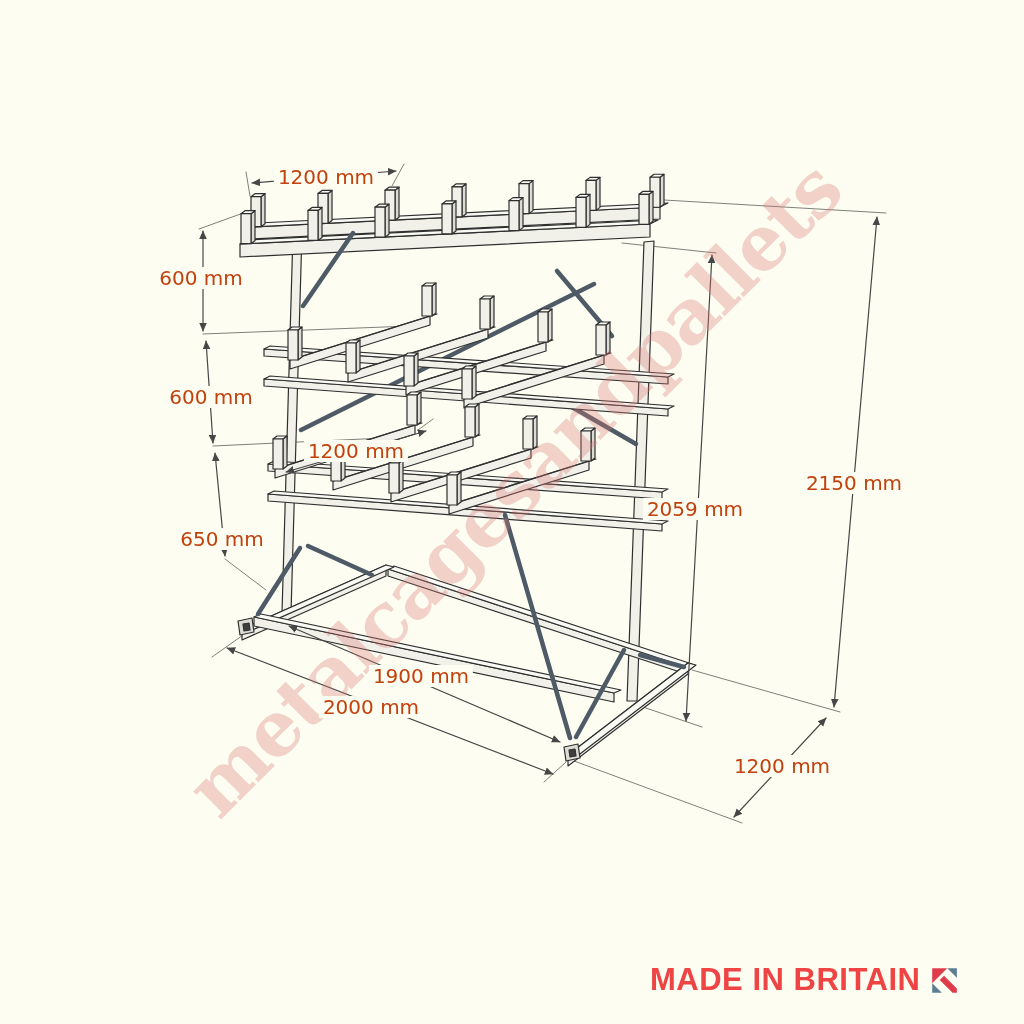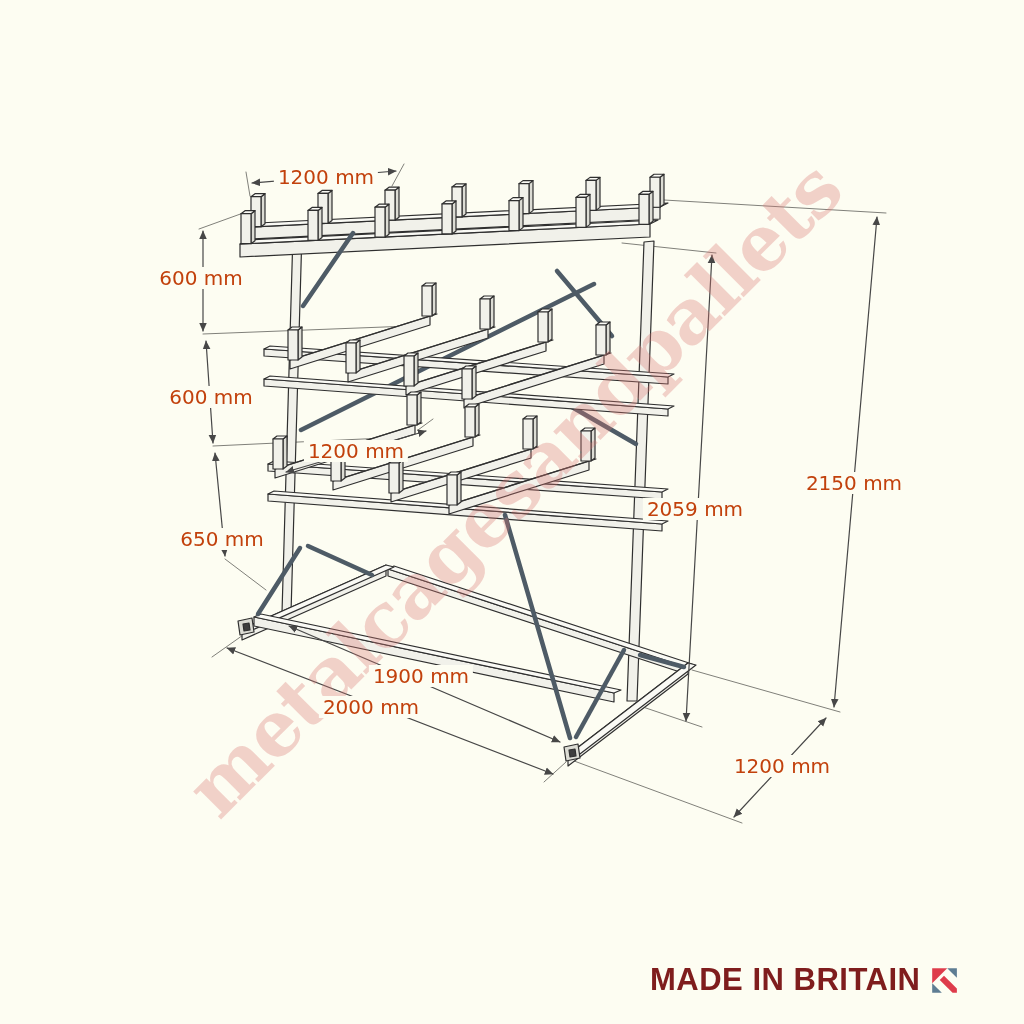--- a/index.html
+++ b/index.html
@@ -212,21 +212,21 @@
   <div class="dim" style="left:211px;top:397px;">600 mm</div>
   <div class="dim" style="left:222px;top:515px;margin-top:24px;">650 mm</div>
   <div class="dim" style="left:356px;top:451px;">1200 mm</div>
   <div class="dim" style="left:695px;top:509px;">2059 mm</div>
   <div class="dim" style="left:854px;top:483px;">2150 mm</div>
   <div class="dim" style="left:421px;top:676px;">1900 mm</div>
   <div class="dim" style="left:371px;top:707px;">2000 mm</div>
   <div class="dim" style="left:782px;top:766px;">1200 mm</div>
 
   <div class="brand">
-    <span style="color: #7f1d1d;">MADE IN BRITAIN</span>
+    <span style="color: #ef4444;">MADE IN BRITAIN</span>
     <svg class="flag" width="30" height="30" viewBox="0 0 28 28">
       <polygon class="flag-blue" points="17,3 26,12 26,3" fill="#5E7D93"></polygon>
       <polygon class="flag-blue" points="3,17 12,26 3,26" fill="#5E7D93"></polygon>
       <polygon class="flag-red" points="3,3 17,3 3,17" fill="#DE3C4B"></polygon>
       <polygon class="flag-red" points="10,14 14,10 26,22 26,26 22,26" fill="#DE3C4B"></polygon>
     </svg>
   </div>
 </div>
 
 </body></html>

